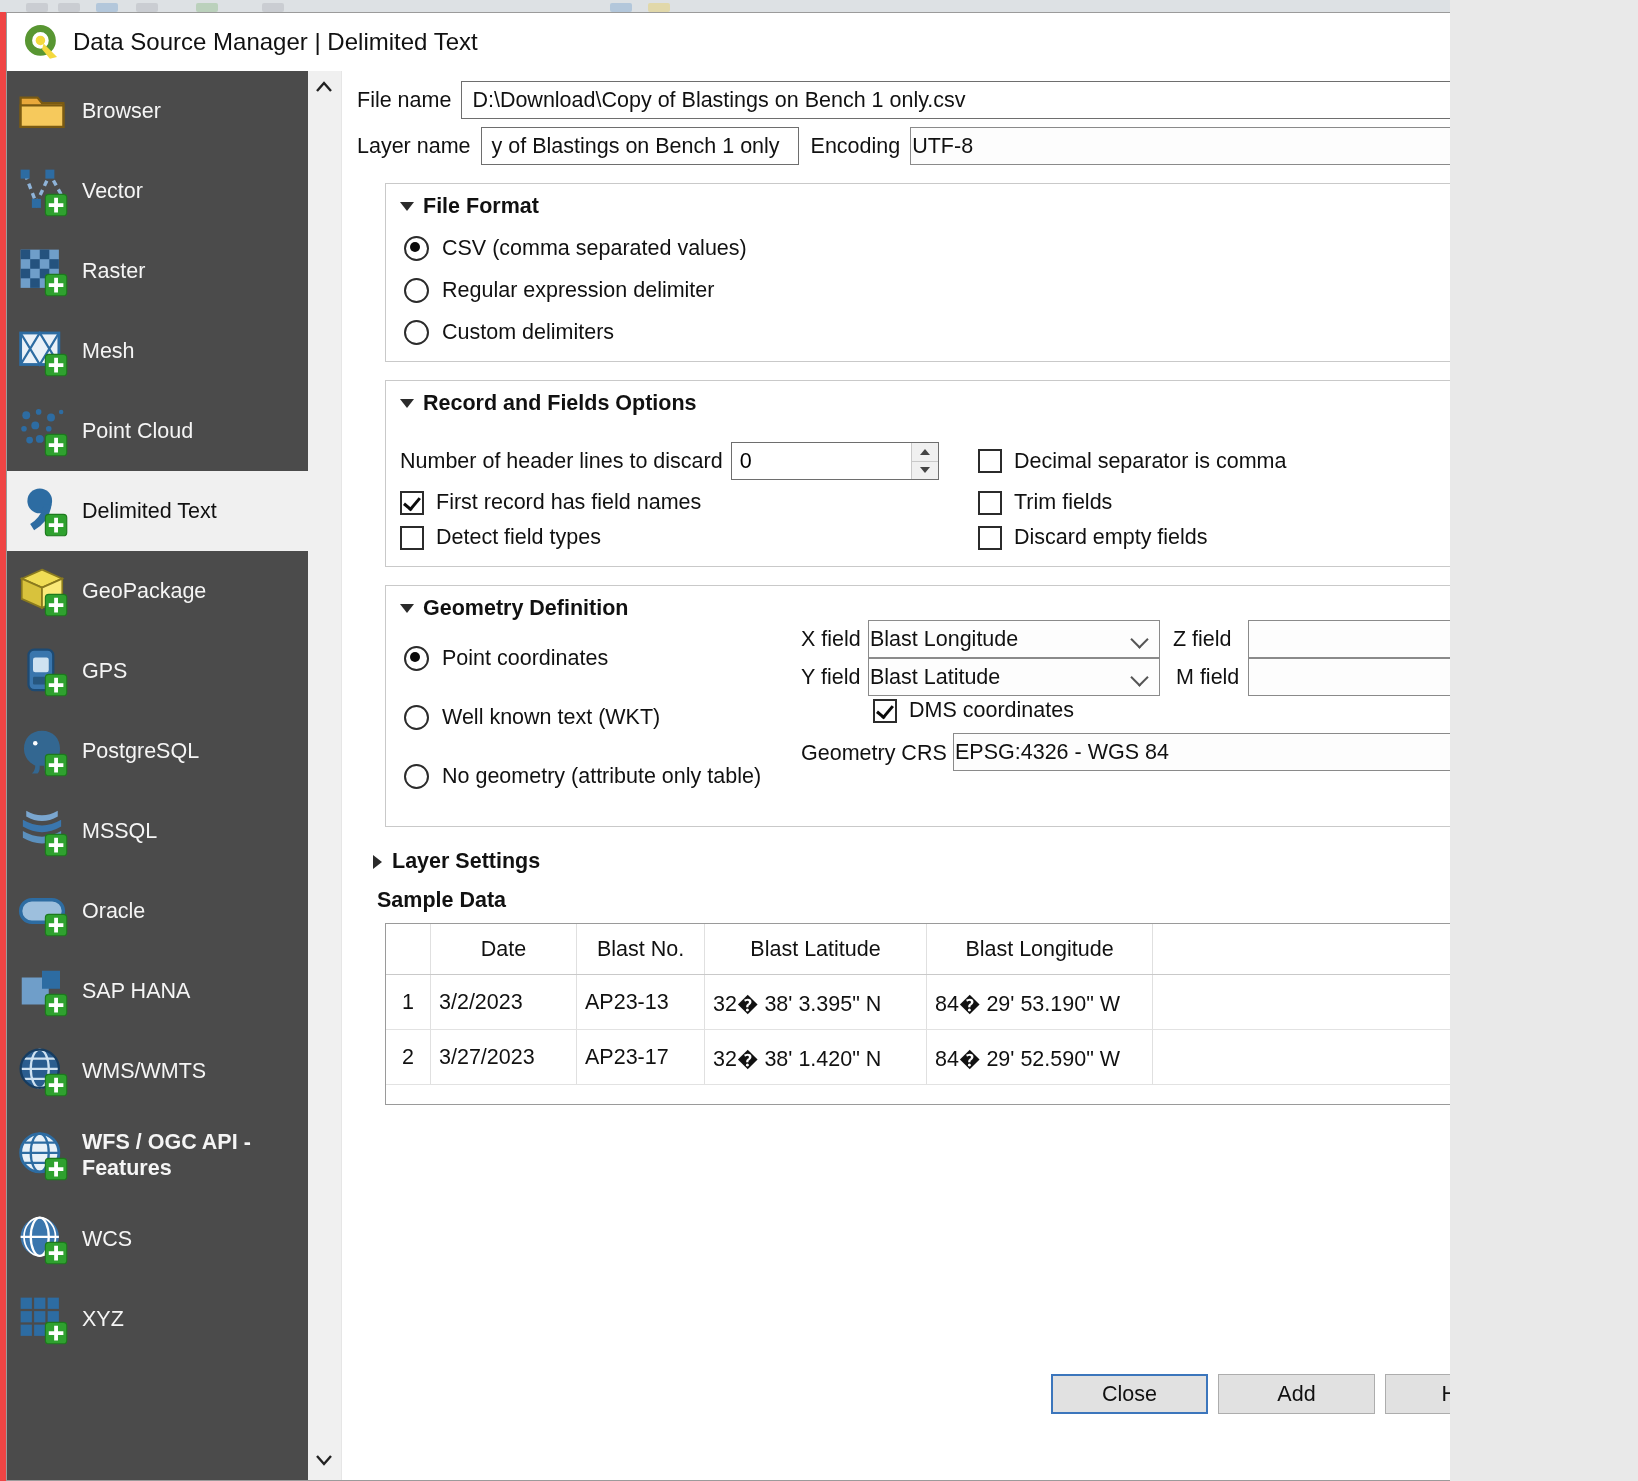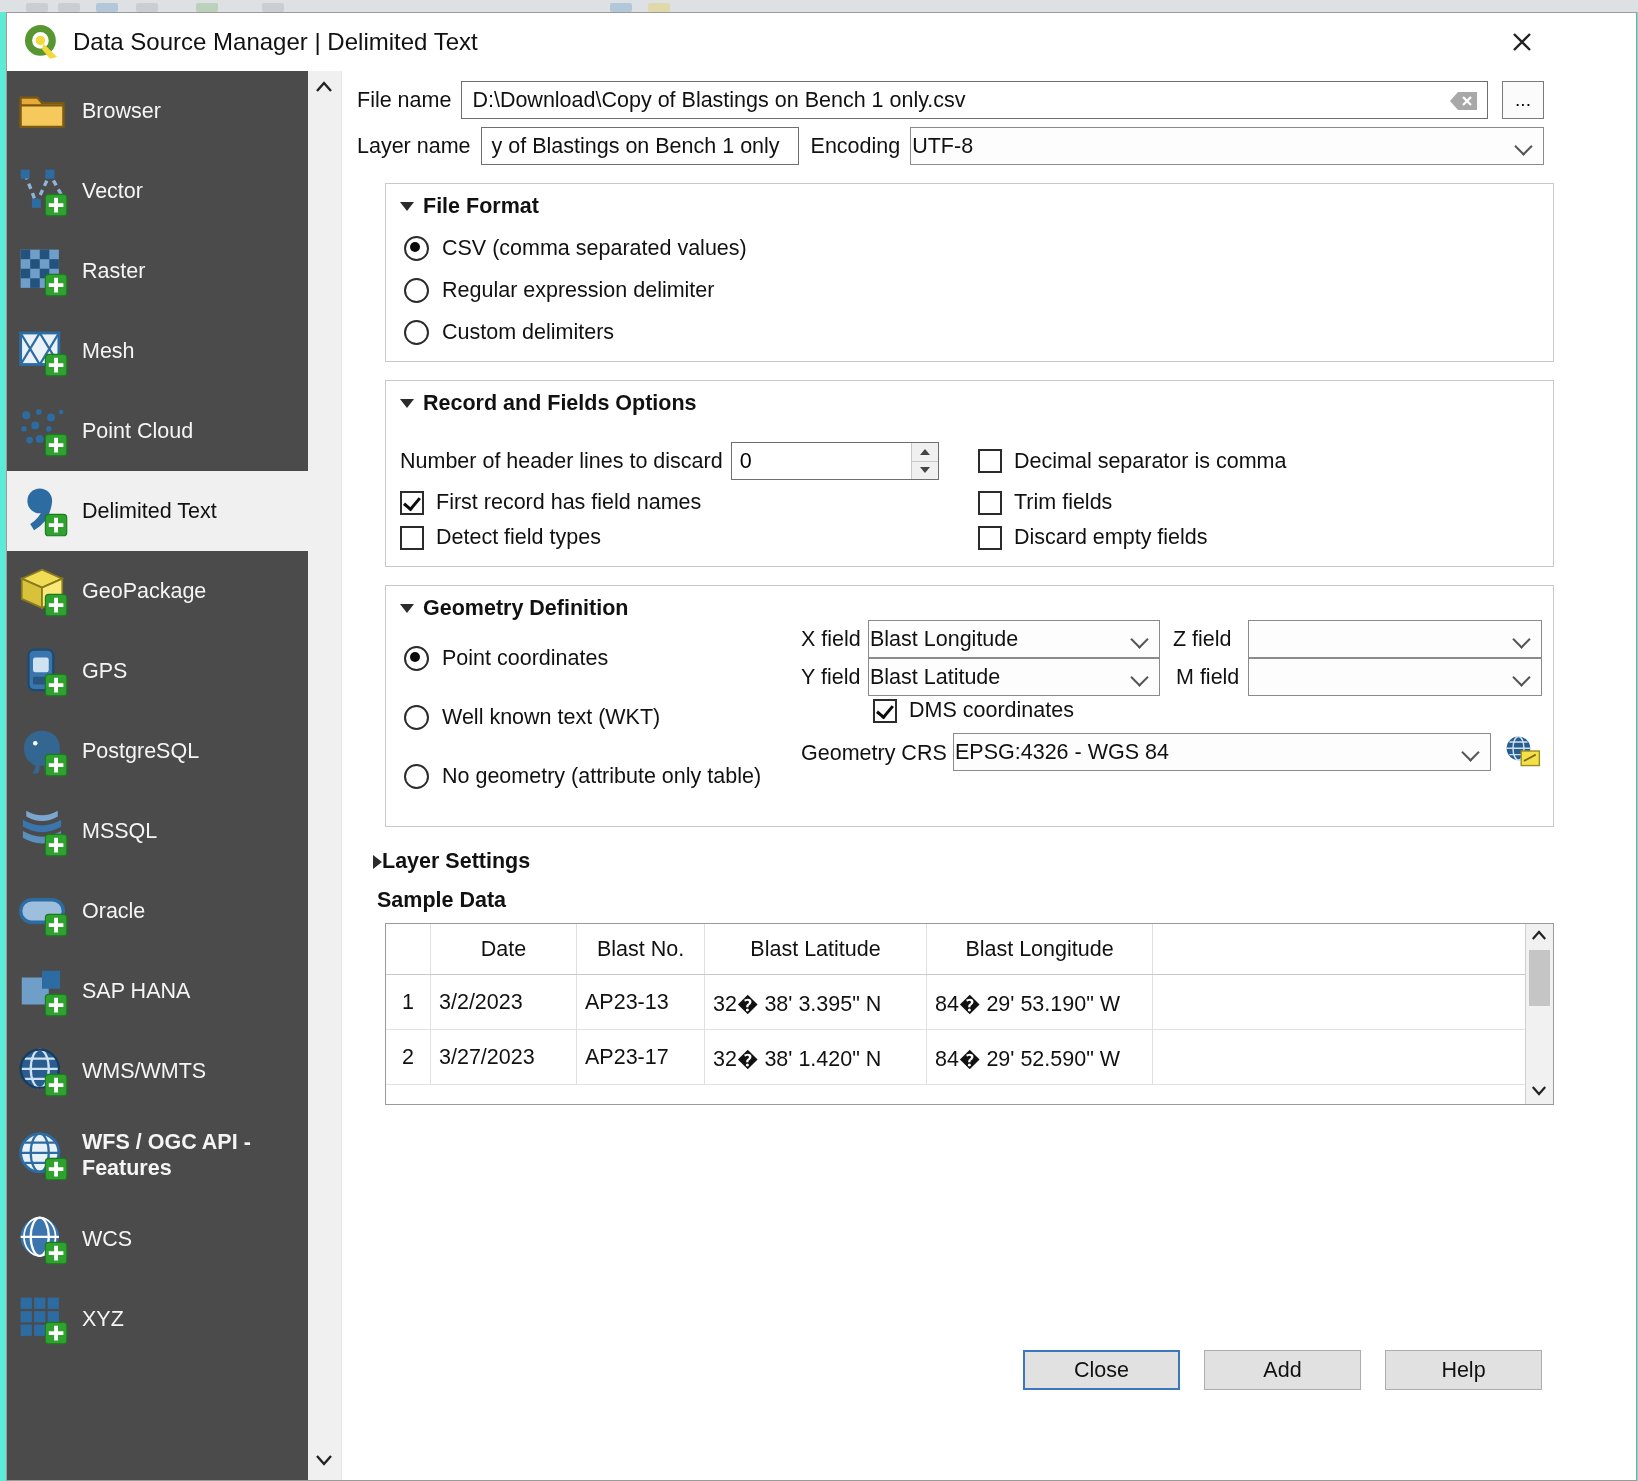--- a/index.html
+++ b/index.html
@@ -1,17 +1,17 @@
 <!DOCTYPE html>
 <html><head>
 <meta charset="utf-8">
 <style>
   html,body{margin:0;padding:0;}
   body{font-family:"Liberation Sans", sans-serif; background:#e9e9e9;}
-  .screen{position:relative;width:1638px;height:1481px;background:#5eead4;overflow:hidden;}
+  .screen{position:relative;width:1450px;height:1481px;background:#ef4444;overflow:hidden;}
   .top-strip{position:absolute;left:0;top:0;width:100%;height:12px;background:#dde1e4;overflow:hidden;}
   .top-strip span{position:absolute;top:3px;height:9px;width:22px;border-radius:2px;opacity:.55;}
   .dialog{position:absolute;left:6px;top:12px;width:1631px;height:1469px;background:#fff;border:1px solid #9b9b9b;display:flex;flex-direction:column;overflow:hidden;box-sizing:border-box;}
   .titlebar{height:58px;flex:none;display:flex;align-items:center;padding:0 16px;position:relative;background:#fff;}
   .titlebar .title{font-size:24px;color:#111;margin-left:12px;}
   .close-btn{position:absolute;left:1498px;top:14px;width:34px;height:30px;display:flex;align-items:center;justify-content:center;cursor:pointer;}
   .body{flex:1;display:flex;min-height:0;}
   
   .sidebar{width:301px;flex:none;background:#4b4b4b;overflow:hidden;}
   .side-item{height:80px;display:flex;align-items:center;gap:13px;padding:0 8px;color:#f5f5f5;font-size:21.5px;cursor:pointer;line-height:1.22;}
@@ -56,40 +56,40 @@
   .tri-up-s{width:0;height:0;border-left:5px solid transparent;border-right:5px solid transparent;border-bottom:6px solid #444;}
   .tri-dn-s{width:0;height:0;border-left:5px solid transparent;border-right:5px solid transparent;border-top:6px solid #444;}
   
   .geo{position:relative;height:242px;padding:0;}
   .geo .gtitle{position:absolute;left:14px;top:10px;}
   .geo .radio-row{position:absolute;margin:0;}
   .geo-lbl{position:absolute;font-size:21.5px;color:#111;white-space:nowrap;}
   .geo-combo{position:absolute;height:38px;}
   .crs-btn{position:absolute;left:1115px;top:143px;width:44px;height:44px;display:flex;align-items:center;justify-content:center;cursor:pointer;}
   
-  .ls-row{display:flex;align-items:center;margin:22px 0 0 16px;font-weight:700;font-size:21.5px;color:#111;cursor:pointer;}
+  .ls-row{display:flex;align-items:center;gap:10px;margin:22px 0 0 16px;font-weight:700;font-size:21.5px;color:#111;cursor:pointer;}
   .sd-title{margin:14px 0 0 20px;font-weight:700;font-size:21.5px;color:#111;}
   .table-wrap{margin:10px 0 0 28px;width:1169px;height:182px;border:1px solid #9a9a9a;box-sizing:border-box;display:flex;background:#fff;}
   .table-main{flex:1;overflow:hidden;}
   .trow{display:flex;height:54px;border-bottom:1px solid #e2e2e2;}
   .trow.head{height:50px;border-bottom:1px solid #c9c9c9;}
   .tc{display:flex;align-items:center;font-size:21.5px;color:#111;border-right:1px solid #e0e0e0;padding:0 8px;box-sizing:border-box;white-space:nowrap;overflow:hidden;}
   .head .tc{justify-content:center;}
   .tc.c0{width:45px;justify-content:center;flex:none;}
   .tc.c1{width:146px;flex:none;}
   .tc.c2{width:128px;flex:none;}
   .tc.c3{width:222px;flex:none;}
   .tc.c4{width:226px;flex:none;}
   .tc.cf{flex:1;border-right:none;}
   .tbl-scroll{width:27px;flex:none;background:#f1f1f1;border-left:1px solid #d0d0d0;position:relative;}
   .tbl-scroll .chev-up{left:5px;top:6px;width:16px;height:11px;}
   .tbl-scroll .chev-dn{left:5px;bottom:8px;width:16px;height:11px;}
   .thumb{position:absolute;left:3px;top:26px;width:21px;height:56px;background:#c5c5c5;}
   
-  .footer{position:absolute;right:94px;bottom:90px;display:flex;gap:24px;border-radius:14px;}
+  .footer{position:absolute;right:94px;bottom:66px;display:flex;gap:10px;border-radius:14px;}
   .btn{min-width:157px;height:40px;background:#e1e1e1;border:1px solid #adadad;display:flex;align-items:center;justify-content:center;font-size:21.5px;color:#111;box-sizing:border-box;cursor:pointer;}
   .btn.default{border:2px solid #3c76bc;}
 </style>
 </head>
 <body>
 
 <div class="screen">
   <div class="top-strip">
     <span style="left:26px;background:#b9bec2"></span>
     <span style="left:58px;background:#b9bec2"></span>

